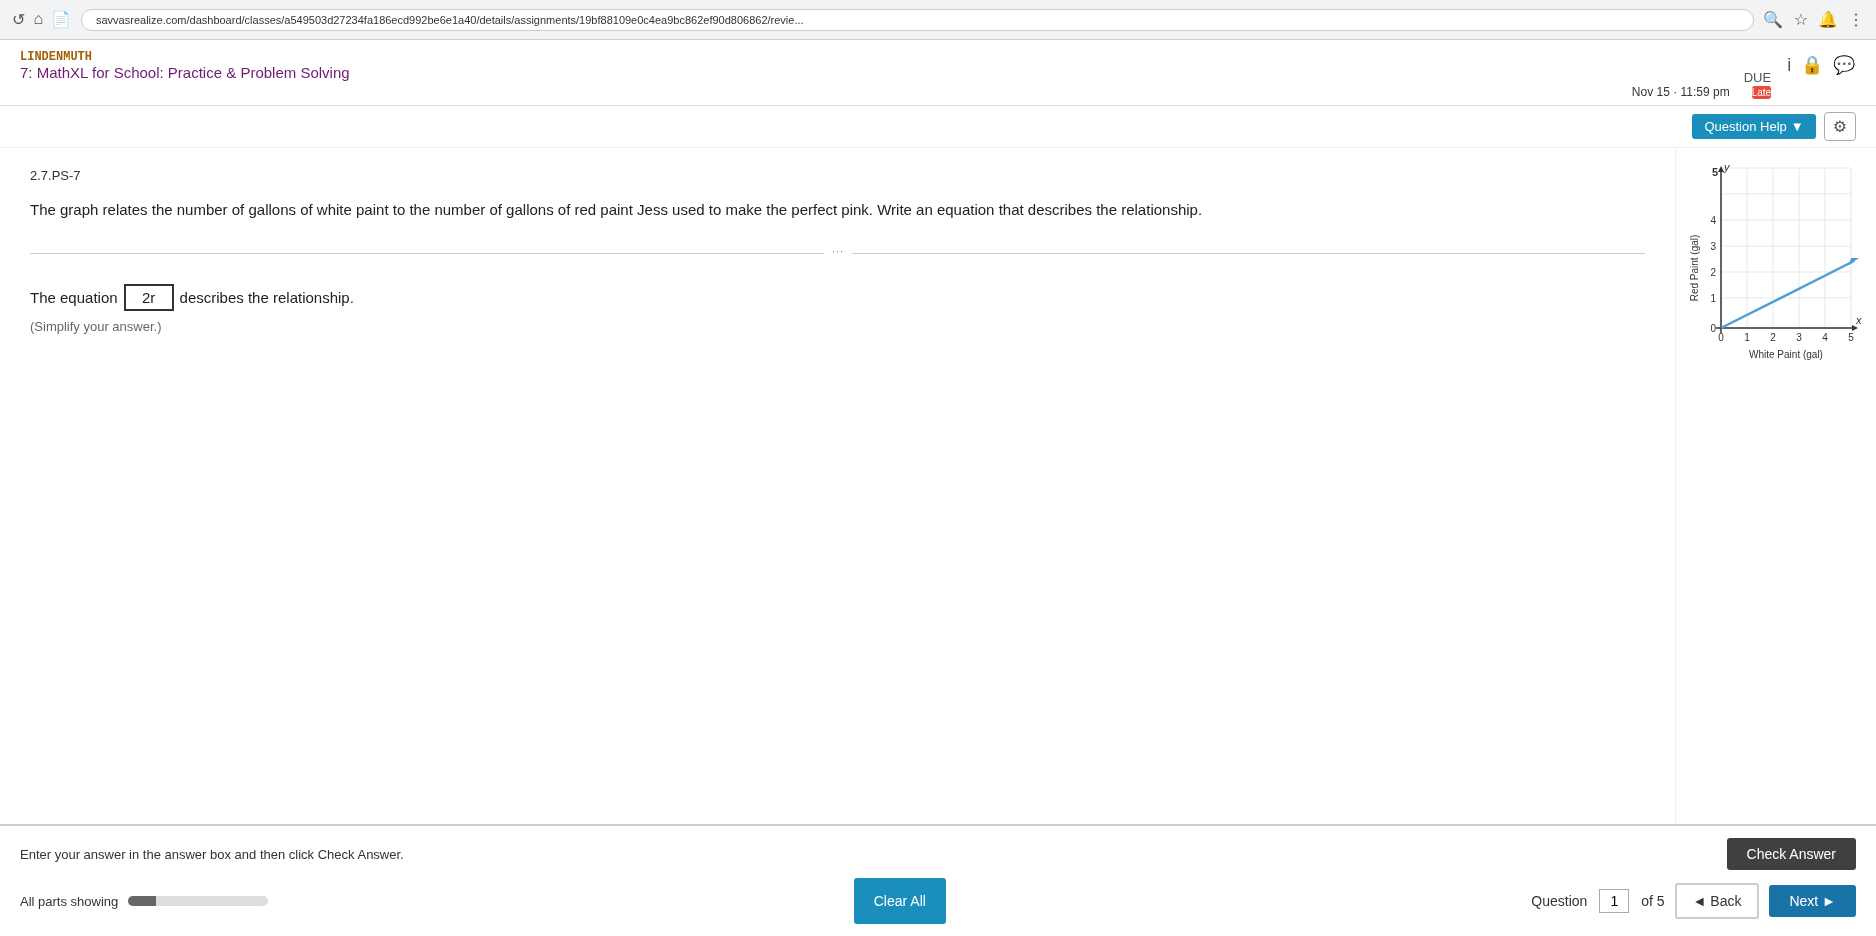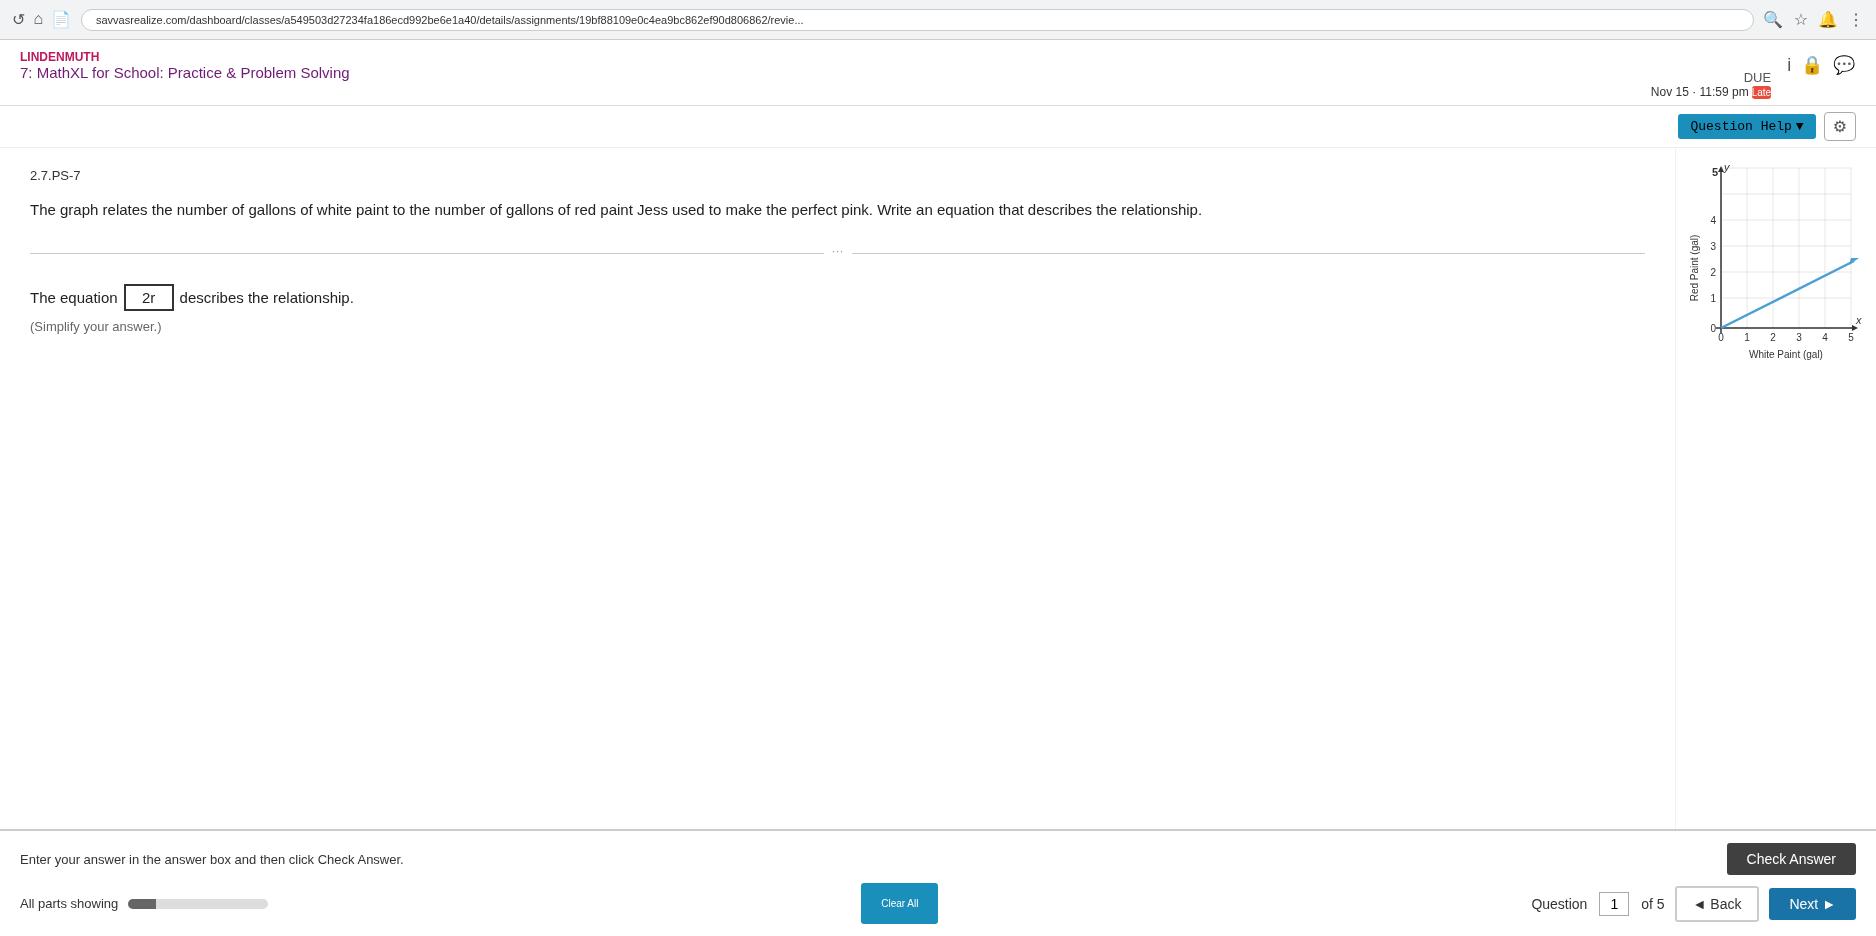--- a/index.html
+++ b/index.html
@@ -61,22 +61,23 @@
       align-items: flex-start;
       padding: 10px 20px 6px 20px;
       border-bottom: 1px solid #ddd;
     }
     .header-left {
       display: flex;
       flex-direction: column;
     }
     .header-user {
       font-size: 12px;
-      color: #be185d;
+      color: #a16207;
       font-weight: bold;
+      font-family: Liberation Mono, monospace;
     }
     .header-title {
       font-size: 15px;
       color: #701a75;
     }
     .header-right {
       display: flex;
       align-items: flex-start;
       gap: 16px;
     }
@@ -87,21 +88,21 @@
       font-size: 13px;
       color: #555;
       font-weight: normal;
       margin-top: 20px;
     }
     .due-date {
       font-size: 12px;
       color: #333;
       display: flex;
       align-items: center;
-      gap: 3px;
+      gap: 22px;
     }
     .late-badge {
       background: #e74c3c;
       color: white;
       font-size: 10px;
       padding: 1px 0;
       border-radius: 3px;
     }
     .header-action-icons {
       display: flex;
@@ -121,30 +122,29 @@
     .question-help-bar {
       display: flex;
       justify-content: flex-end;
       align-items: center;
       padding: 6px 20px;
       gap: 8px;
       border-bottom: 1px solid #eee;
     }
     .question-help-btn {
       background: #1a8fbb;
-      color: #000000;
+      color: #ffffff;
       border: none;
       padding: 5px 12px;
       font-size: 13px;
       cursor: pointer;
       display: flex;
       align-items: center;
       gap: 4px;
       border-radius: 3px;
-      font-family: Liberation Mono, monospace;
     }
     .gear-btn {
       background: none;
       border: 1px solid #aaa;
       border-radius: 4px;
       padding: 4px 8px;
       cursor: pointer;
       font-size: 16px;
       color: #555;
     }
@@ -279,21 +279,21 @@
     .progress-bar-fill {
       height: 100%;
       background: #666;
       width: 20%;
     }
     .clear-all-btn {
       background: #1a8fbb;
       color: white;
       border: none;
       padding: 15px 20px;
-      font-size: 10px;
+      font-size: 14px;
       cursor: pointer;
       border-radius: 3px;
     }
     .navigation-section {
       display: flex;
       align-items: center;
       gap: 10px;
     }
     .question-counter {
       display: flex;

